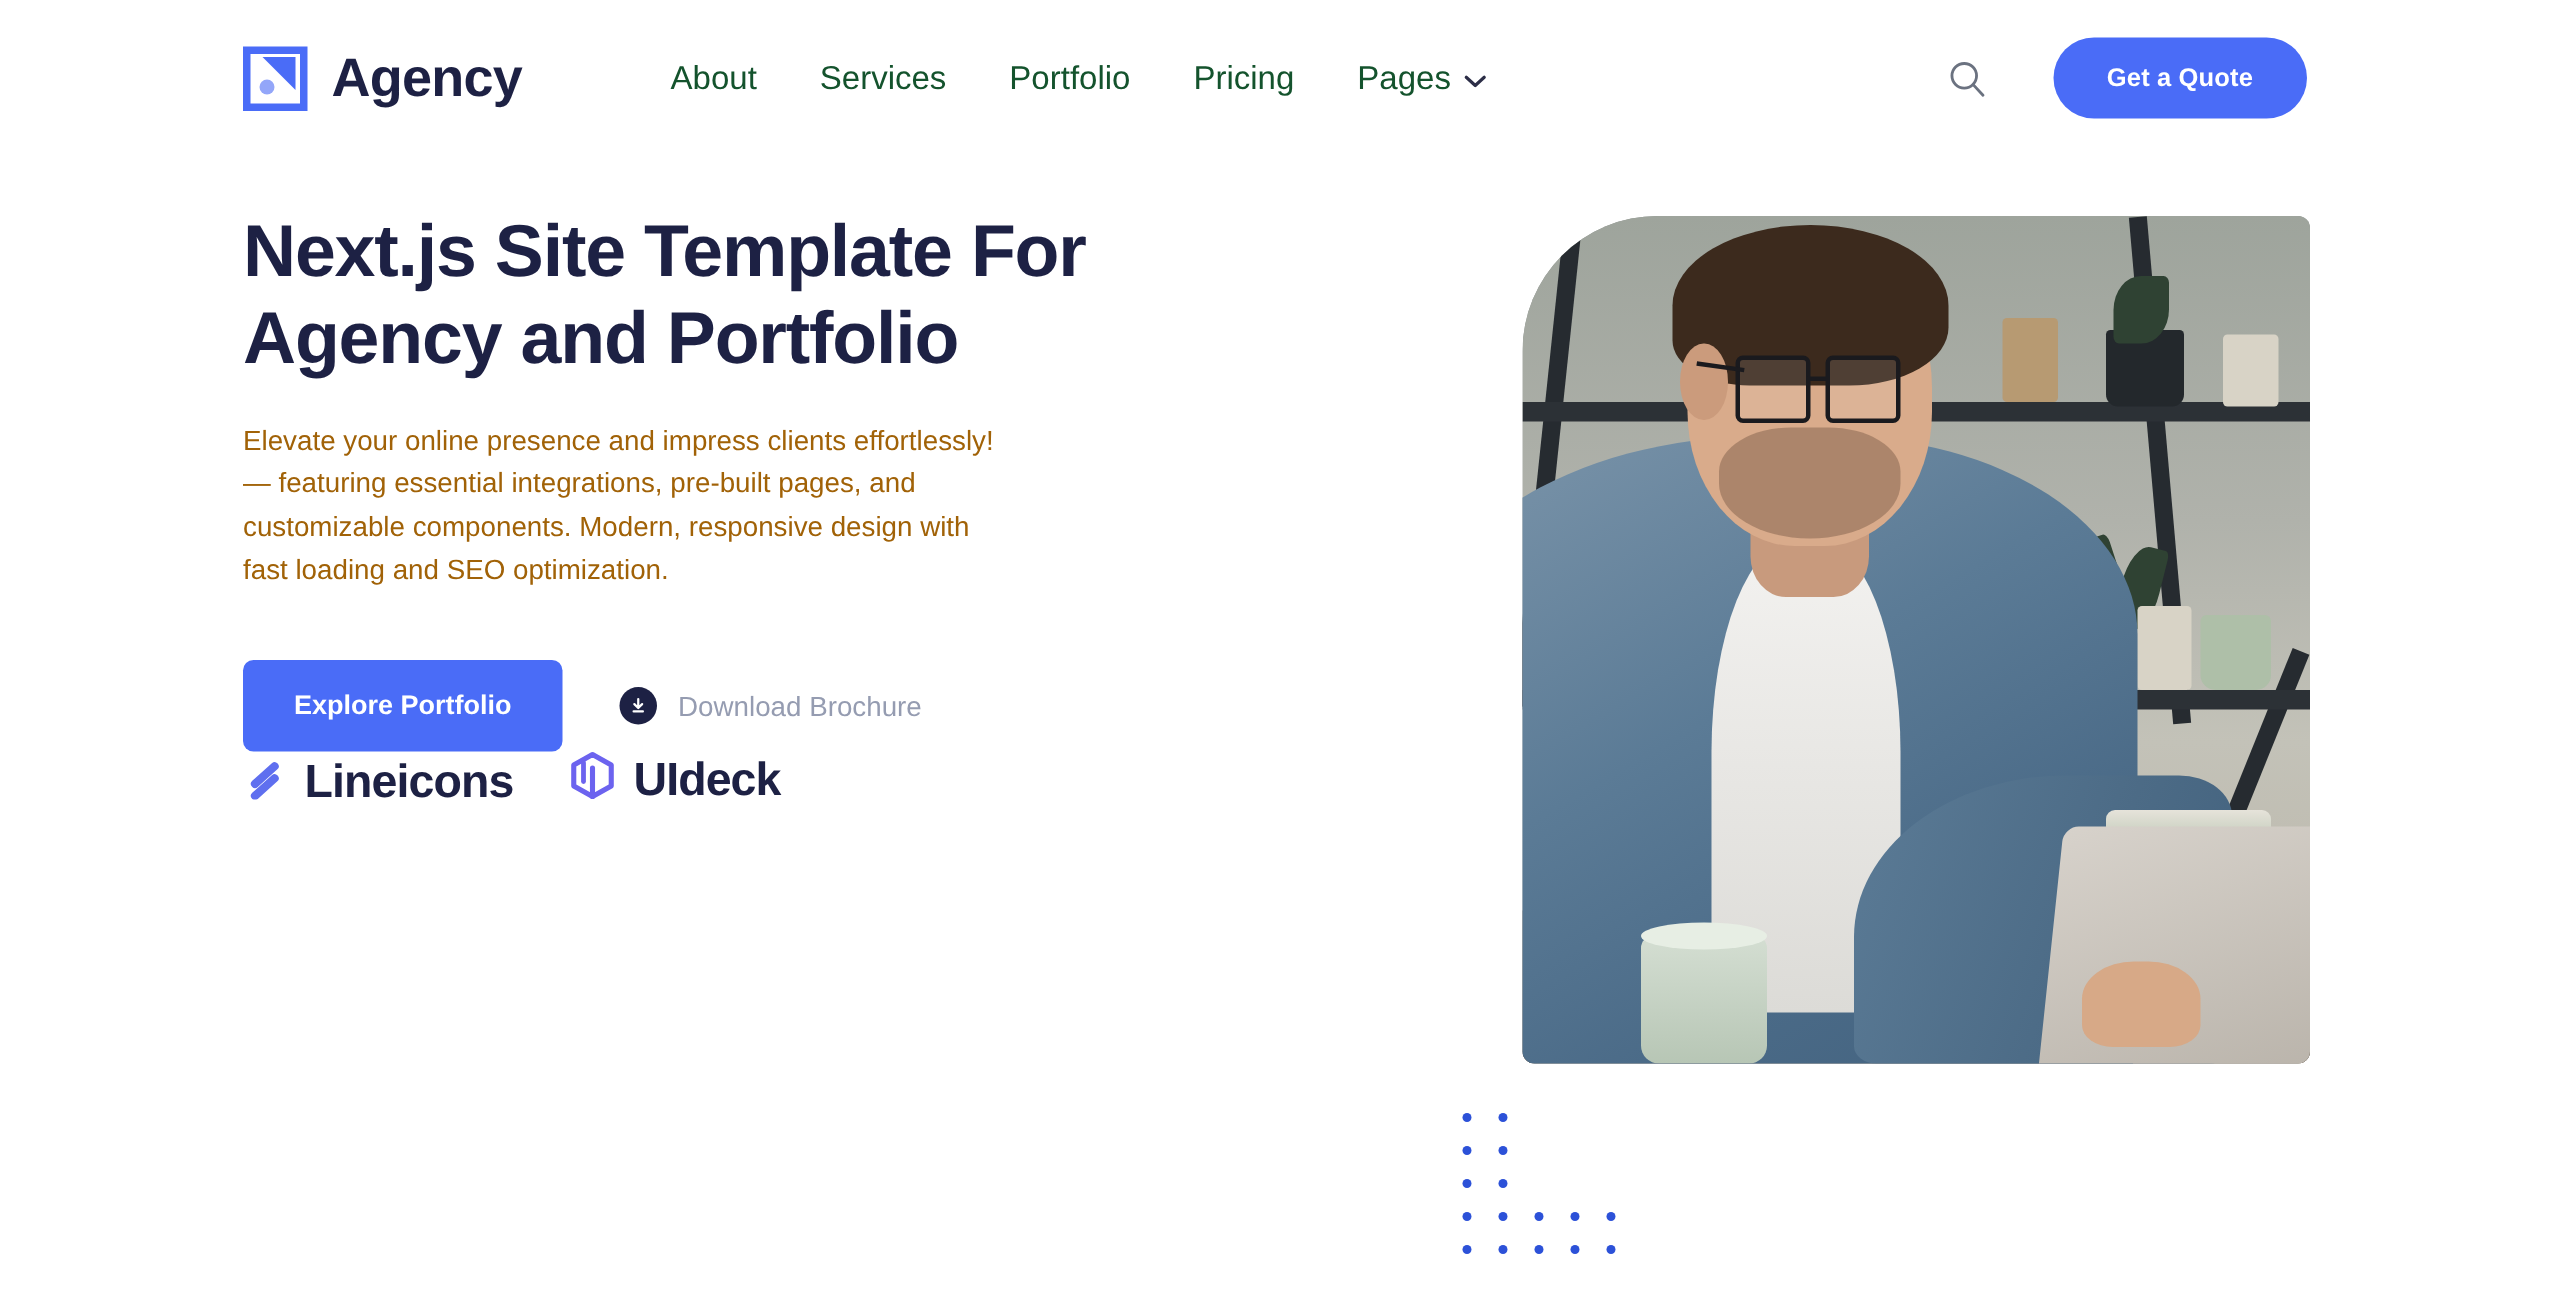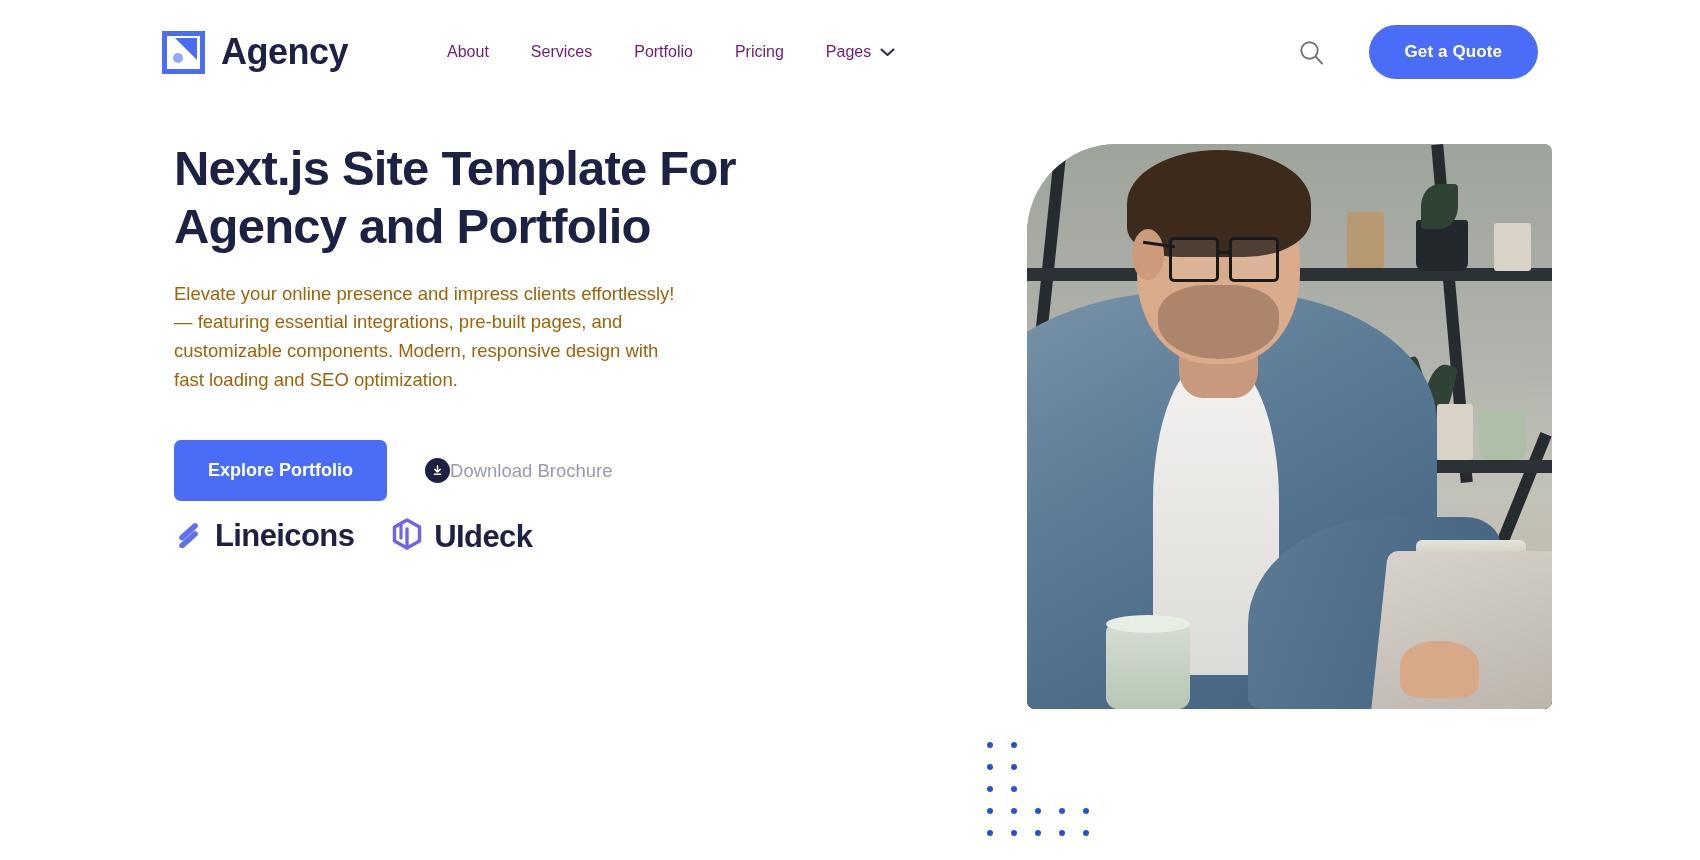--- a/index.html
+++ b/index.html
@@ -54,23 +54,23 @@
     line-height: 1;
   }
 
   .nav {
     display: flex;
     align-items: center;
     gap: 0;
     margin-left: 78px;
   }
   .nav-item {
-    font-size: 16px;
+    font-size: 22px;
     font-weight: 500;
-    color: #701a75;
+    color: #14532d;
     padding: 10px 21px;
     cursor: pointer;
     white-space: nowrap;
     display: flex;
     align-items: center;
     gap: 9px;
   }
   .chev { display: block; }
 
   .header-right {
@@ -94,21 +94,21 @@
     border-radius: 999px;
     padding: 17px 36px;
     cursor: pointer;
     font-family: "Liberation Sans", sans-serif;
     letter-spacing: 0.1px;
   }
 
   
   .hero {
     position: absolute;
-    top: 104px; left: 12px;
+    top: 104px; left: 0;
     width: 1352px;
     height: 756px;
   }
 
   .hero-left {
     position: absolute;
     left: 162px;
     top: 36px;
     width: 600px;
   }
@@ -145,20 +145,21 @@
     border: none;
     border-radius: 7px;
     padding: 20px 34px;
     cursor: pointer;
     font-family: "Liberation Sans", sans-serif;
   }
 
   .ghost-btn {
     display: flex;
     align-items: center;
+    gap: 14px;
     background: none;
     border: none;
     cursor: pointer;
     font-family: "Liberation Sans", sans-serif;
     padding: 6px 2px;
   }
   .dl-icon {
     width: 25px; height: 25px;
     border-radius: 50%;
     background: #1d2144;
@@ -183,23 +184,22 @@
     color: #959cb1;
     font-weight: 400;
     white-space: nowrap;
   }
   .trusted-rule {
     width: 48px; height: 1px;
     background: #bcc1ce;
   }
 
   .logos {
-    margin-top: 17px;
-    display: flex;
-    align-items: flex-start;
+    display: flex;
+    align-items: flex-end;
     gap: 37px;
   }
   .logo-unit {
     display: flex;
     align-items: center;
     gap: 11px;
     cursor: pointer;
   }
   .logo-text {
     font-size: 31px;

